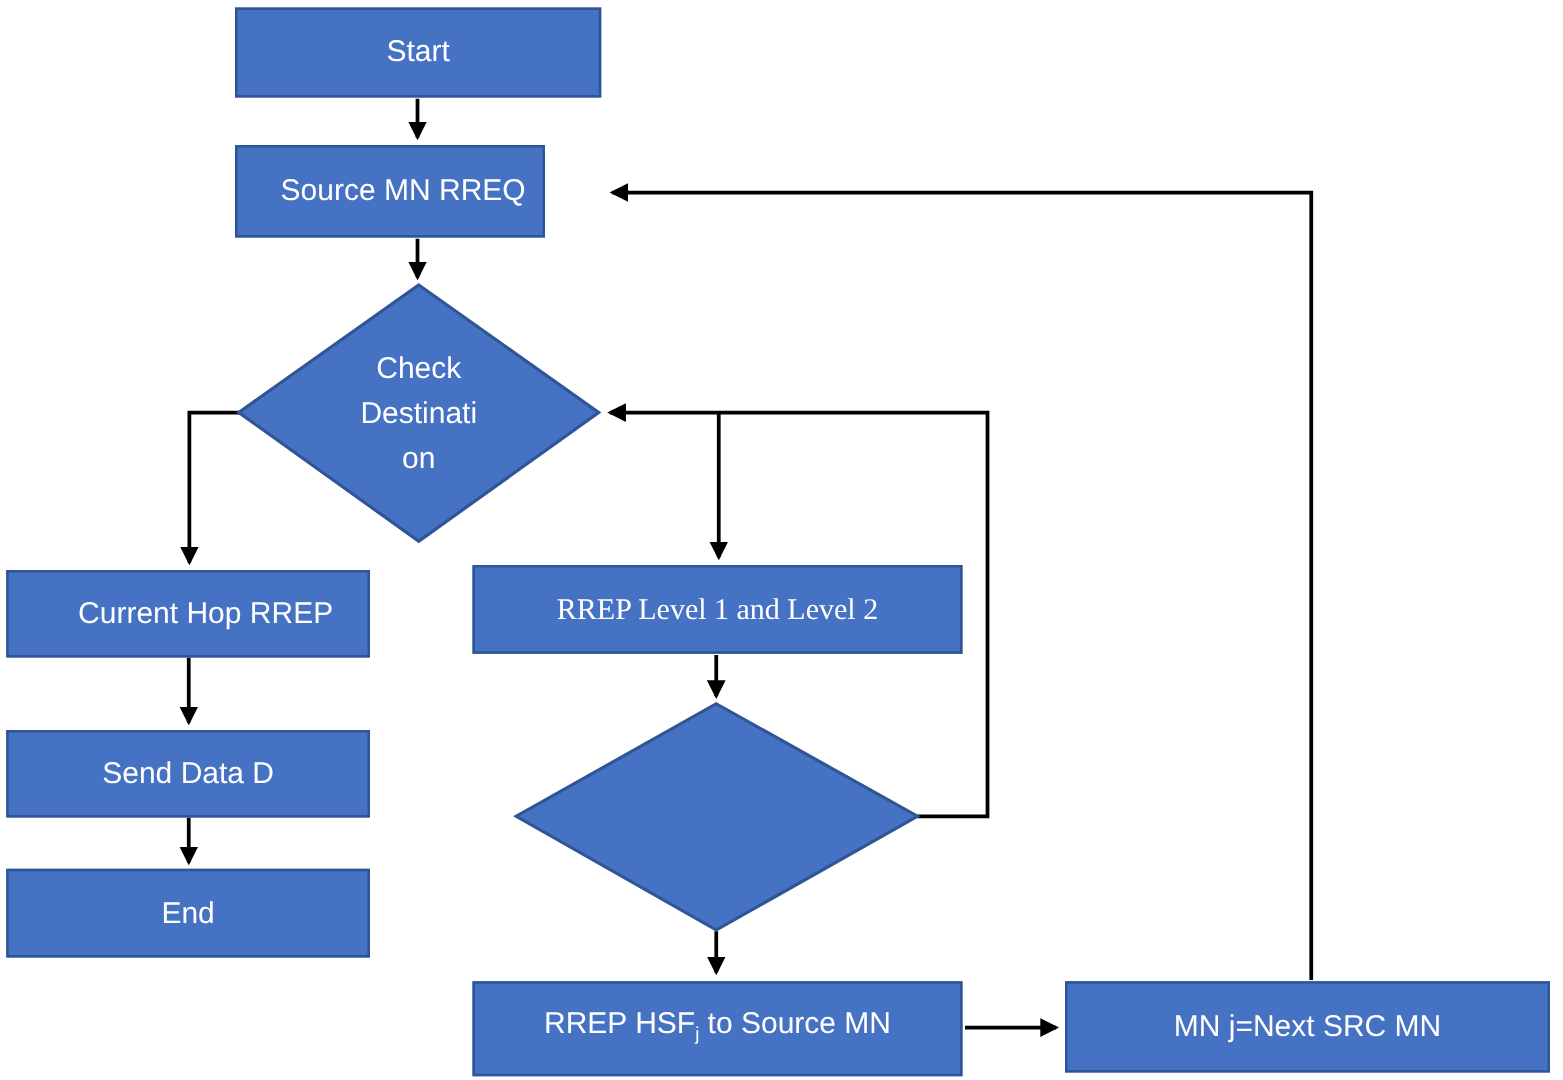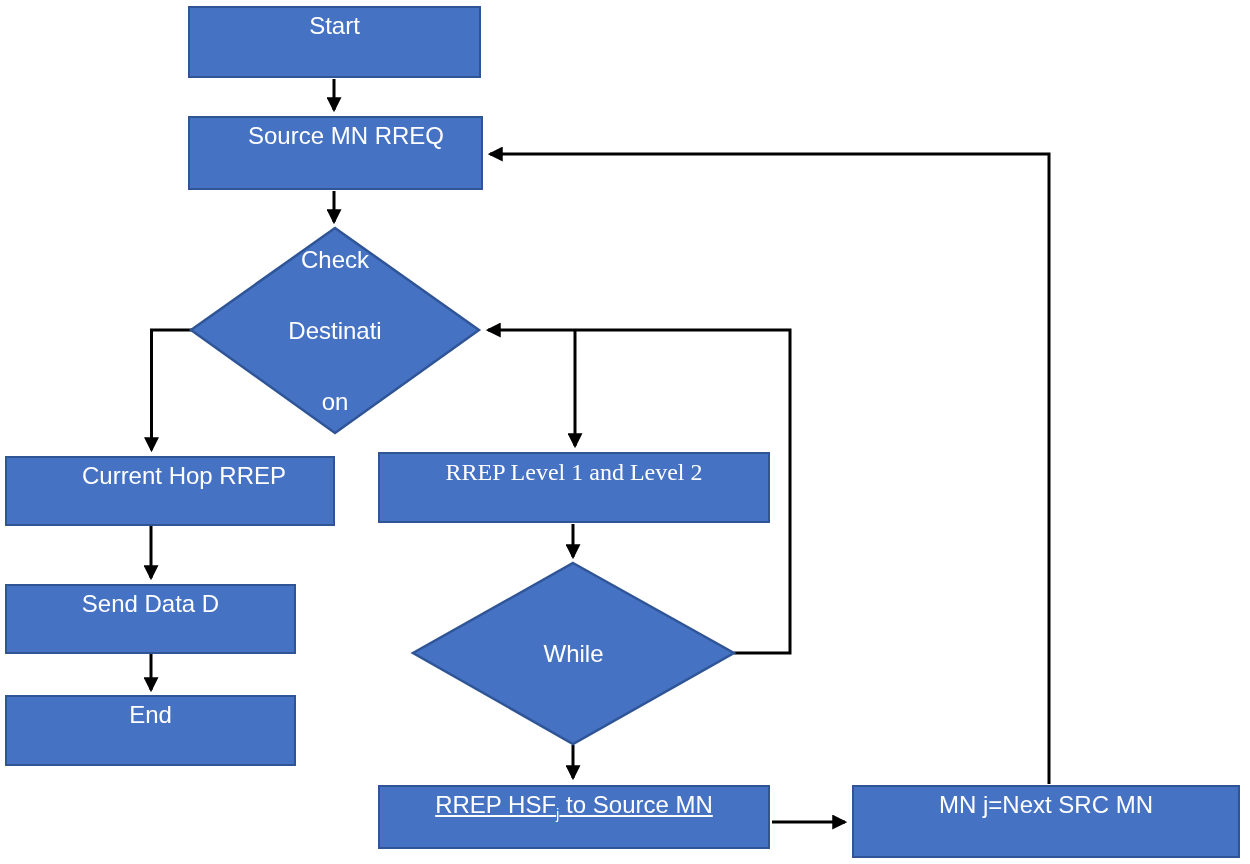--- a/index.html
+++ b/index.html
@@ -18,21 +18,21 @@
   }
   .node {
     position: absolute;
     box-sizing: border-box;
     background: #4672C4;
     border: 2px solid #2F5597;
     color: #ffffff;
     display: flex;
     flex-direction: column;
     align-items: center;
-    justify-content: flex-start;
+    justify-content: center;
     text-align: center;
     font-size: 24px;
     line-height: 36px;
   }
   .diamond-label {
     position: absolute;
     color: #ffffff;
     display: flex;
     flex-direction: column;
     align-items: center;
@@ -72,51 +72,50 @@
     </g>
 
     <polygon points="335,228 479,330 335,433 191,330" fill="#4672C4" stroke="#2F5597" stroke-width="2.5"></polygon>
     <polygon points="573,563 734,653 573,744 413,653" fill="#4672C4" stroke="#2F5597" stroke-width="2.5"></polygon>
   </svg>
 
   <div class="node" style="left:188px; top:6px; width:293px; height:72px;">
     <span class="line">Start</span>
   </div>
 
-  <div class="node" style="left:188px; top:116px; width:295px; height:74px;padding-left:21px;">
+  <div class="node" style="left:188px; top:116px; width:248px; height:74px;padding-left:21px;">
     <span class="line">Source MN RREQ</span>
   </div>
 
-  <div class="node" style="left:5px; top:456px; width:330px; height:70px;padding-left:28px;">
+  <div class="node" style="left:5px; top:456px; width:291px; height:70px;padding-left:28px;">
     <span class="line">Current Hop RREP</span>
   </div>
 
   <div class="node" style="left:5px; top:584px; width:291px; height:70px;">
     <span class="line">Send Data D</span>
   </div>
 
   <div class="node" style="left:5px; top:695px; width:291px; height:71px;">
     <span class="line">End</span>
   </div>
 
   <div class="node" style="left:378px; top:452px; width:392px; height:71px;font-family:Liberation Serif, serif;">
     <span class="line">RREP Level 1 and Level 2</span>
   </div>
 
-  <div class="node" style="left:378px; top:785px; width:392px; height:64px;text-decoration:underline;">
+  <div class="node" style="left:378px; top:785px; width:392px; height:76px;">
     <span class="line"><span>RREP HSF</span><sub><span>j</span></sub><span> to Source MN</span></span>
   </div>
 
   <div class="node" style="left:852px; top:785px; width:388px; height:73px;">
     <span class="line">MN j=Next SRC MN</span>
   </div>
 
-  <div class="diamond-label" style="left:191px; top:228px; width:288px; height:205px;gap:35px;">
+  <div class="diamond-label" style="left:191px; top:228px; width:288px; height:205px;">
     <span class="line">Check</span>
     <span class="line">Destinati</span>
     <span class="line">on</span>
   </div>
 
   <div class="diamond-label" style="left:413px; top:563px; width:321px; height:181px;">
-    <span class="line">While</span>
   </div>
 
 </div>
 
 </body></html>

